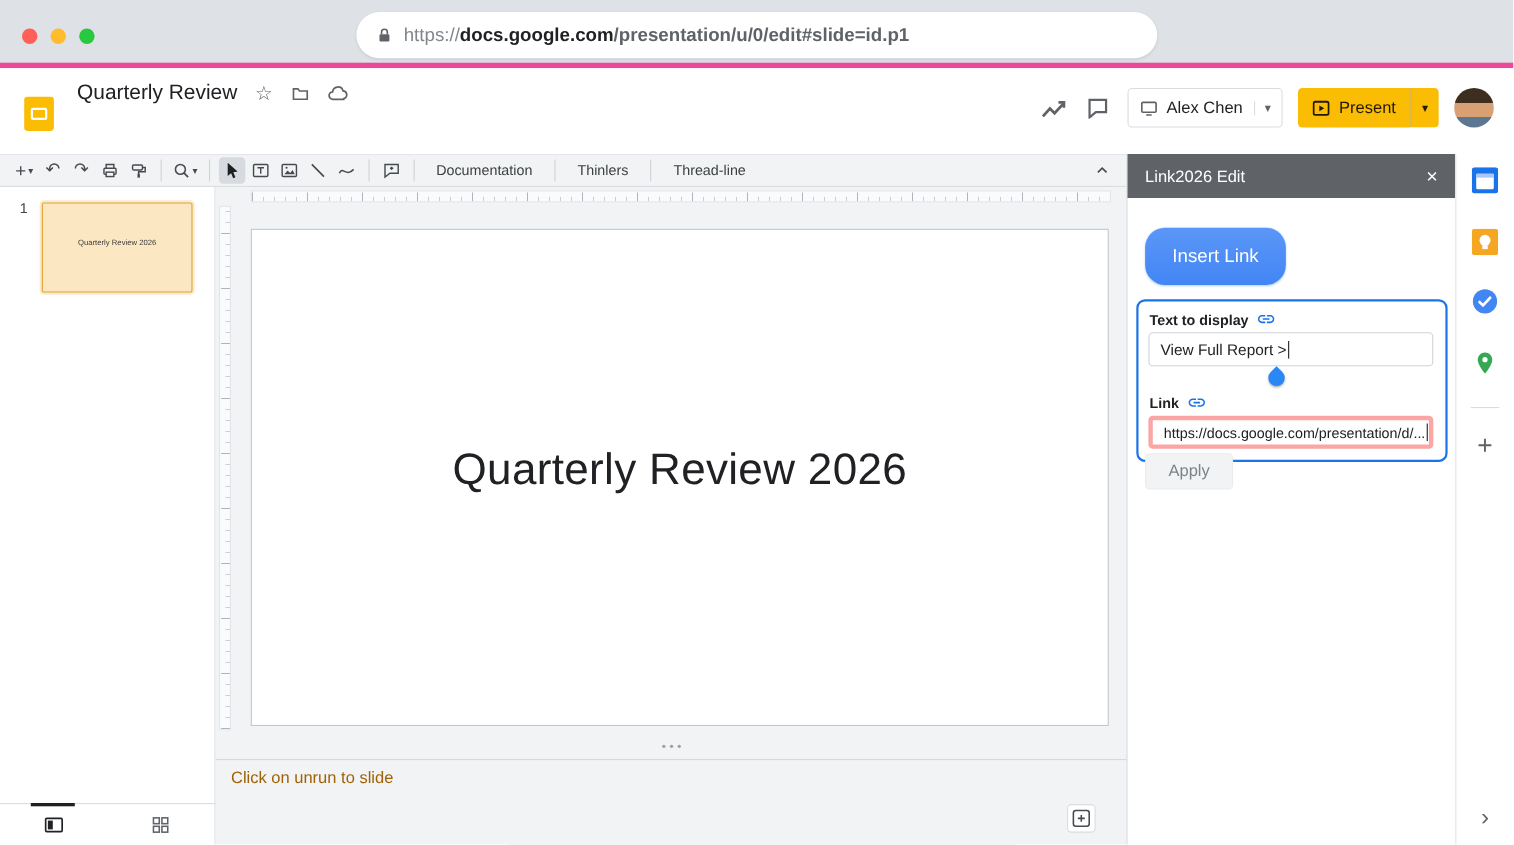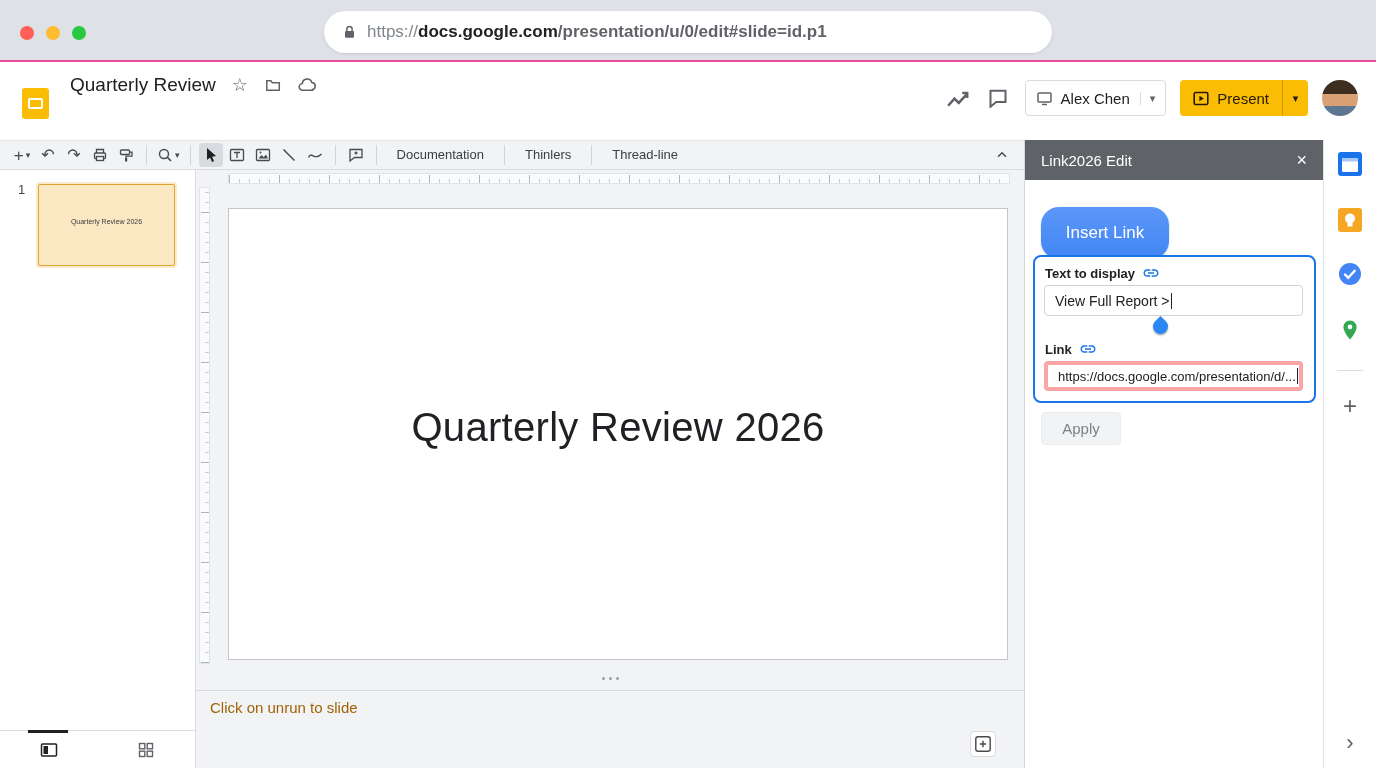--- a/index.html
+++ b/index.html
@@ -2,21 +2,21 @@
 <html><head>
 <meta charset="utf-8">
 <style>
   * { box-sizing: border-box; margin: 0; padding: 0; }
   html,body { width:1376px; height:768px; }
   body { font-family:"Liberation Sans", sans-serif; background:#fff; }
   .screen { position:relative; width:1376px; height:768px; overflow:hidden; background:#fff; }
 
   
   .browser-bar { position:absolute; left:0; top:0; width:1376px; height:62px;
-    background:#dee1e6; border-bottom:2px solid #ec4899;text-align:center; }
+    background:#dee1e6; border-bottom:5px solid #ec4899;text-align:center; }
   .traffic-lights { position:absolute; left:20px; top:26px; display:flex; gap:12px; }
   .tl { width:14px; height:14px; border-radius:50%; display:inline-block; }
   .tl.red { background:#ff5f57; } .tl.yellow { background:#febc2e; } .tl.green { background:#28c840; }
   .url-bar { position:absolute; left:324px; top:11px; width:728px; height:42px; background:#fff;
     border-radius:21px; display:flex; align-items:center; padding:0 18px; gap:10px;
     box-shadow:0 1px 3px rgba(0,0,0,.10); font-size:17px; }
   .url-scheme { color:#80868b; }
   .url-domain { color:#202124; font-weight:700; }
   .url-path { color:#5f6368; font-weight:600; }
   .url-text { white-space:nowrap; }
@@ -96,21 +96,21 @@
   
   .link-panel { position:absolute; left:1024px; top:140px; width:299px; height:628px; background:#fff;
     border-left:1px solid #d5d8db; }
   .panel-header { height:40px; background:#5f6368; color:#fff; display:flex; align-items:center;
     padding:0 16px; font-size:15px; }
   .panel-close { margin-left:auto; font-size:18px; line-height:1; color:#fff; cursor:default; }
   .panel-body { position:relative; height:588px; }
   .insert-link { position:absolute; left:16px; top:27px; width:128px; height:52px; border:none;
     border-radius:18px; background:linear-gradient(180deg,#5b97f8,#4285f4); color:#fff; font-size:17px;
     font-family:inherit; box-shadow:0 1px 2px rgba(26,115,232,.35); }
-  .focus-box { position:absolute; left:8px; top:75px; width:283px; height:148px; border:2px solid #1a73e8;
+  .focus-box { position:absolute; left:8px; top:92px; width:283px; height:148px; border:2px solid #1a73e8;
     border-radius:8px; background:#fff; }
   .field-label { position:absolute; left:10px; display:flex; align-items:center; gap:7px;
     font-size:13px; font-weight:700; color:#202124; }
   .field-label.first { top:7px; } .field-label.second { top:83px; }
   .panel-input { position:absolute; left:9px; width:259px; height:31px; background:#fff;
     border:1px solid #cfd3d7; border-radius:4px; display:flex; align-items:center; padding:0 10px;
     font-size:14px; color:#202124; white-space:nowrap; overflow:hidden; }
   .panel-input.one { top:28px; }
   .panel-input.two { top:104px; height:30px; border:4px solid #fca5a5; font-size:13px;text-align:center; }
   .caret-bar { display:inline-block; width:1.5px; height:16px; background:#202124; margin-left:1px; flex:none; }

